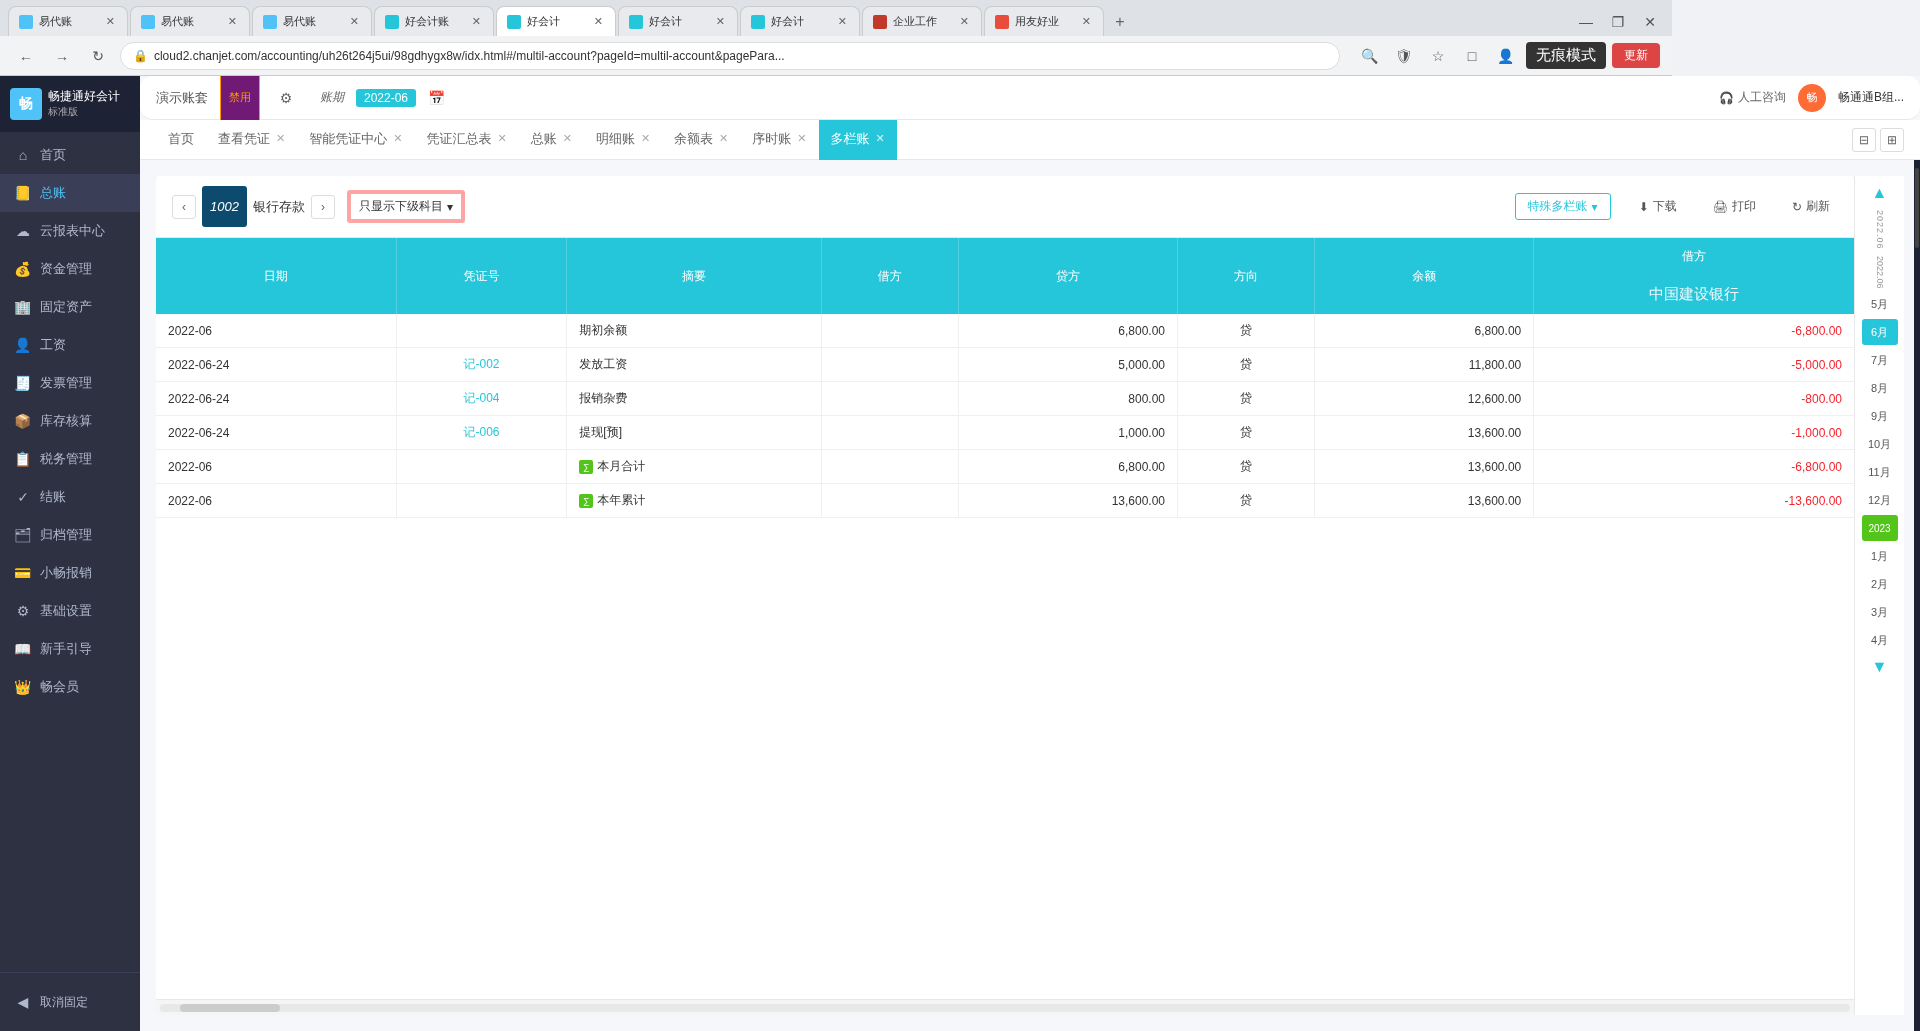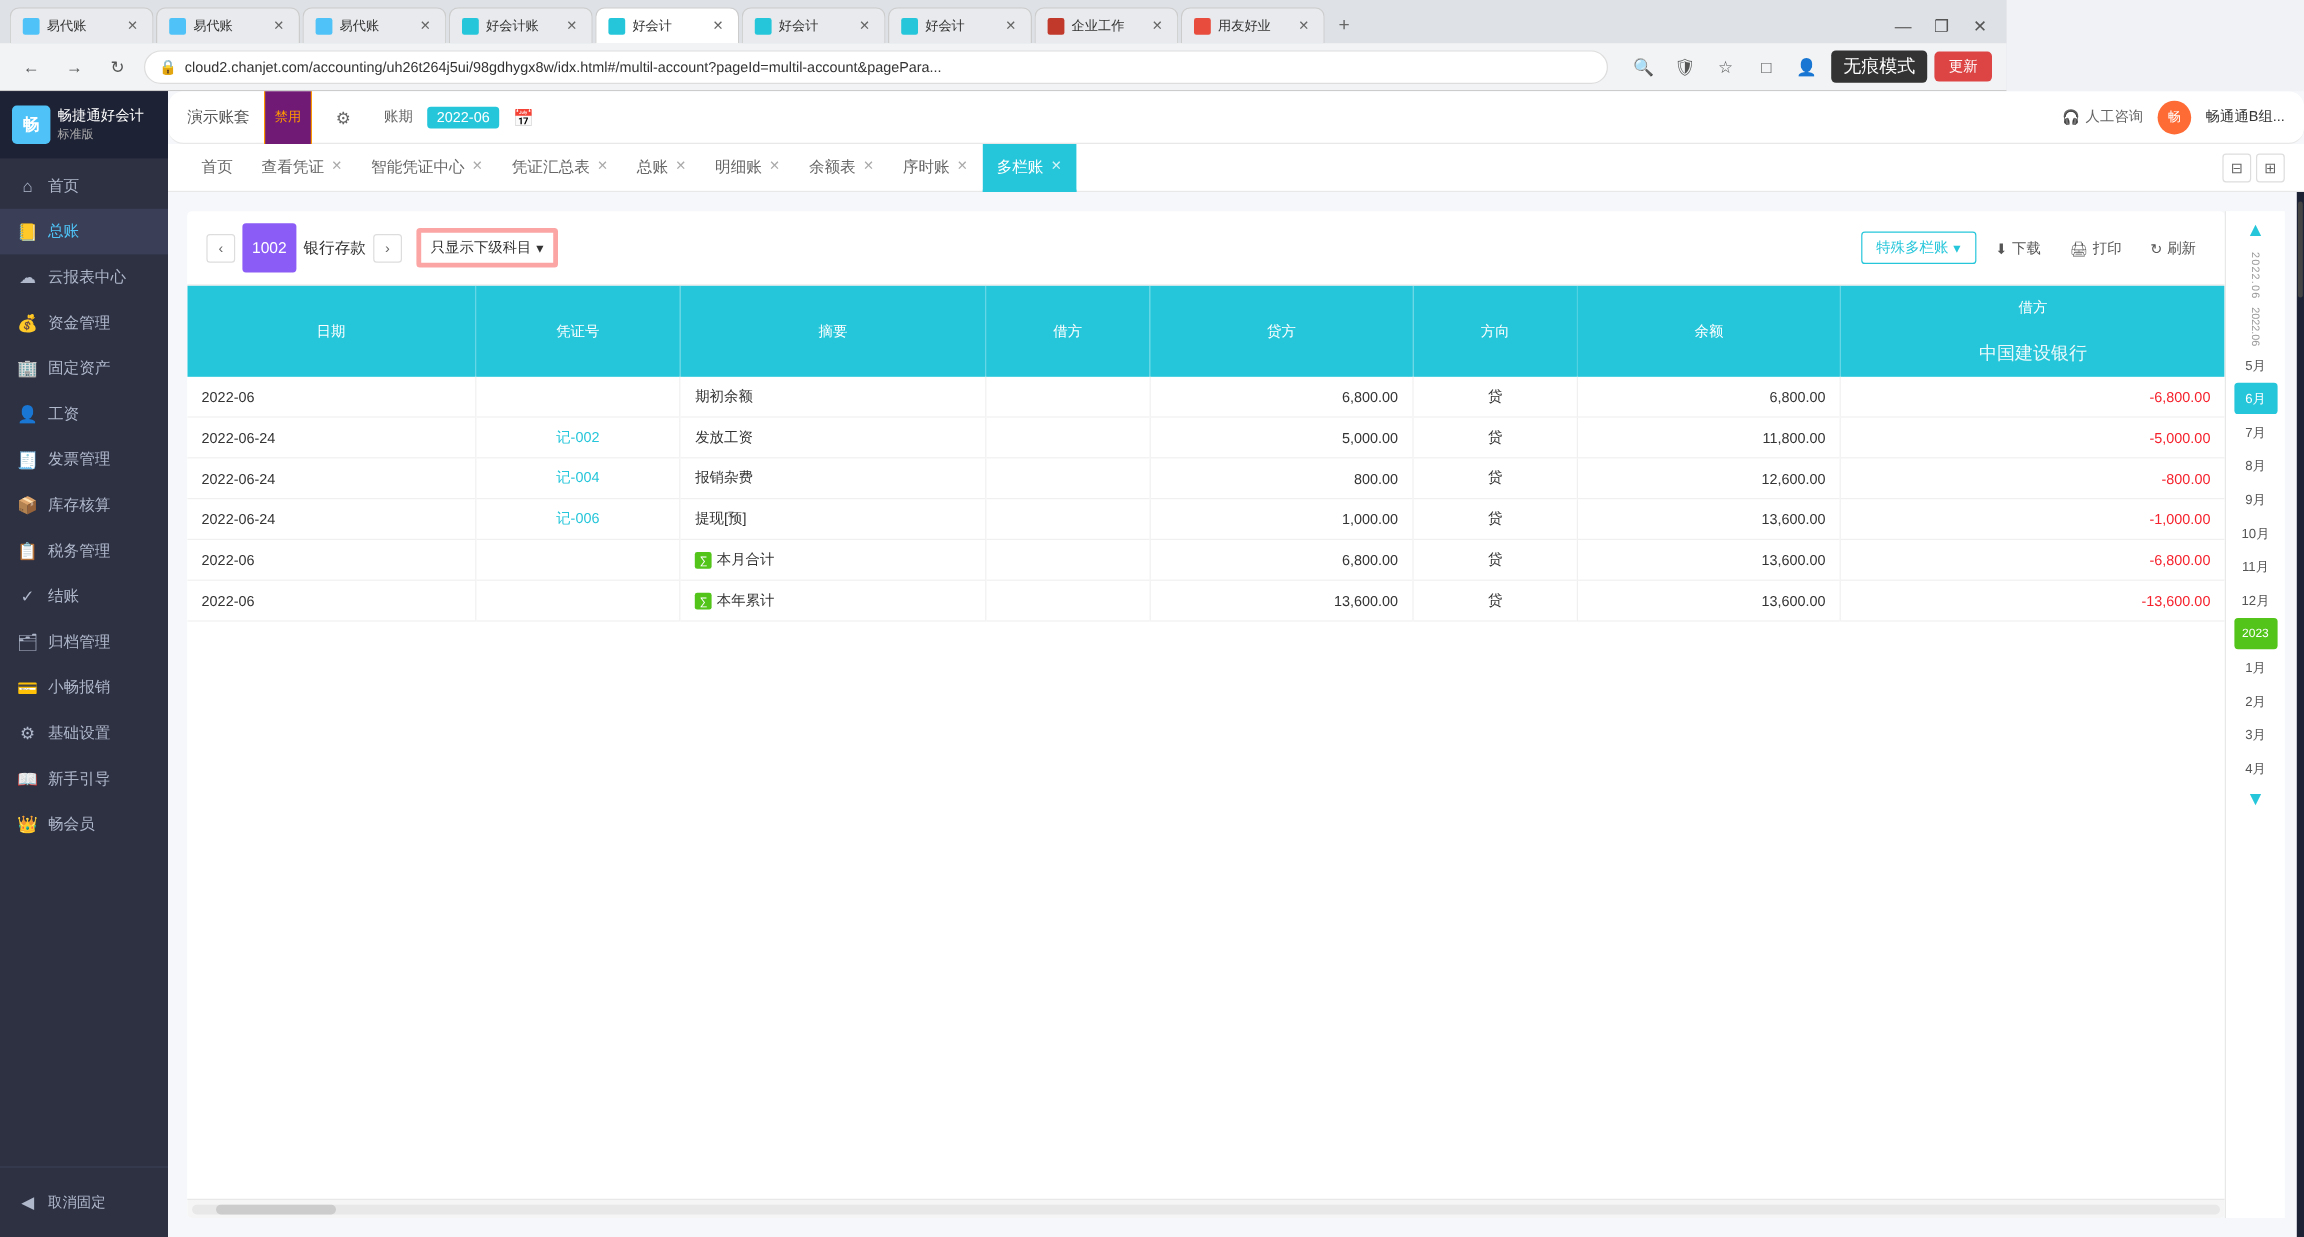--- a/index.html
+++ b/index.html
@@ -66,21 +66,21 @@
     .content-area { flex: 1; padding: 16px; overflow: hidden; display: flex; gap: 0; }
 
     
     .ledger-panel { flex: 1; background: #fff; border-radius: 4px; overflow: hidden; display: flex; flex-direction: column; }
 
     
     .ledger-toolbar { display: flex; align-items: center; padding: 10px 16px; gap: 12px; border-bottom: 1px solid #e8e8e8; flex-shrink: 0; }
     .account-nav { display: flex; align-items: center; gap: 6px; }
     .nav-arrow { width: 24px; height: 24px; display: flex; align-items: center; justify-content: center; cursor: pointer; color: #666; border: 1px solid #ddd; border-radius: 3px; }
     .filter-dropdown { display: flex; align-items: center; gap: 4px; border: 4px solid #fca5a5; border-radius: 3px; padding: 4px 8px; cursor: pointer; font-size: 12px; color: #333; }
-    .toolbar-right { margin-left: auto; display: flex; align-items: flex-end; gap: 8px; }
+    .toolbar-right { margin-left: auto; display: flex; align-items: center; gap: 20px; }
     .special-btn { border: 1px solid #26c6da; color: #26c6da; padding: 4px 12px; border-radius: 3px; cursor: pointer; font-size: 12px; display: flex; align-items: center; gap: 4px; background: #fff; }
     .tool-btn { display: flex; align-items: center; gap: 4px; color: #555; cursor: pointer; font-size: 12px; padding: 4px 8px; }
 
     
     .ledger-table { flex: 1; overflow: auto; }
     .ledger-table::-webkit-scrollbar { height: 8px; width: 8px; }
     .ledger-table::-webkit-scrollbar-track { background: #f1f1f1; }
     .ledger-table::-webkit-scrollbar-thumb { background: #ccc; border-radius: 4px; }
     table { width: 100%; border-collapse: collapse; font-size: 12px; }
     thead tr { background: #26c6da; color: #fff; }
@@ -274,21 +274,21 @@
       <div style="width:4px;height:80px;background:#444;border-radius:2px;margin:8px auto;"></div>
     </div>
   </div>
 
   <div class="main-content">
 
     <div class="app-header">
       <span style="color:#555;font-size:13px;">演示账套</span>
       <span class="demo-badge">禁用</span>
       <span class="browser-action-btn" style="font-size:14px;color:#666;">⚙</span>
-      <span style="color:#666;font-size:12px;margin-left:8px;">账期</span>
+      <span style="color:#666;font-size:12px;margin-left:8px;font-style:italic;">账期</span>
       <span style="background:#26c6da;color:#fff;padding:2px 8px;border-radius:3px;font-size:12px;">2022-06</span>
       <span style="color:#26c6da;font-size:14px;">📅</span>
       <div class="header-right">
         <div class="customer-service">
           <span>🎧</span>
           <span>人工咨询</span>
         </div>
         <div class="user-avatar">畅</div>
         <span class="user-name">畅通通B组...</span>
       </div>
@@ -336,21 +336,21 @@
       </div>
     </div>
 
     <div class="content-area">
 
       <div class="ledger-panel">
 
         <div class="ledger-toolbar">
           <div class="account-nav">
             <div class="nav-arrow">‹</div>
-            <span style="background:#8b5cf6;color:#fff;padding:13px 8px;border-radius:3px;font-size:13px;">1002</span>
+            <span style="background:#0c4a6e;color:#fff;padding:13px 8px;border-radius:3px;font-size:13px;font-style:italic;">1002</span>
             <span style="font-size:13px;color:#333;">银行存款</span>
             <div class="nav-arrow">›</div>
           </div>
           <div class="filter-dropdown">
             <span>只显示下级科目</span>
             <span>▾</span>
           </div>
           <div class="toolbar-right">
             <button class="special-btn">
               <span>特殊多栏账</span>

